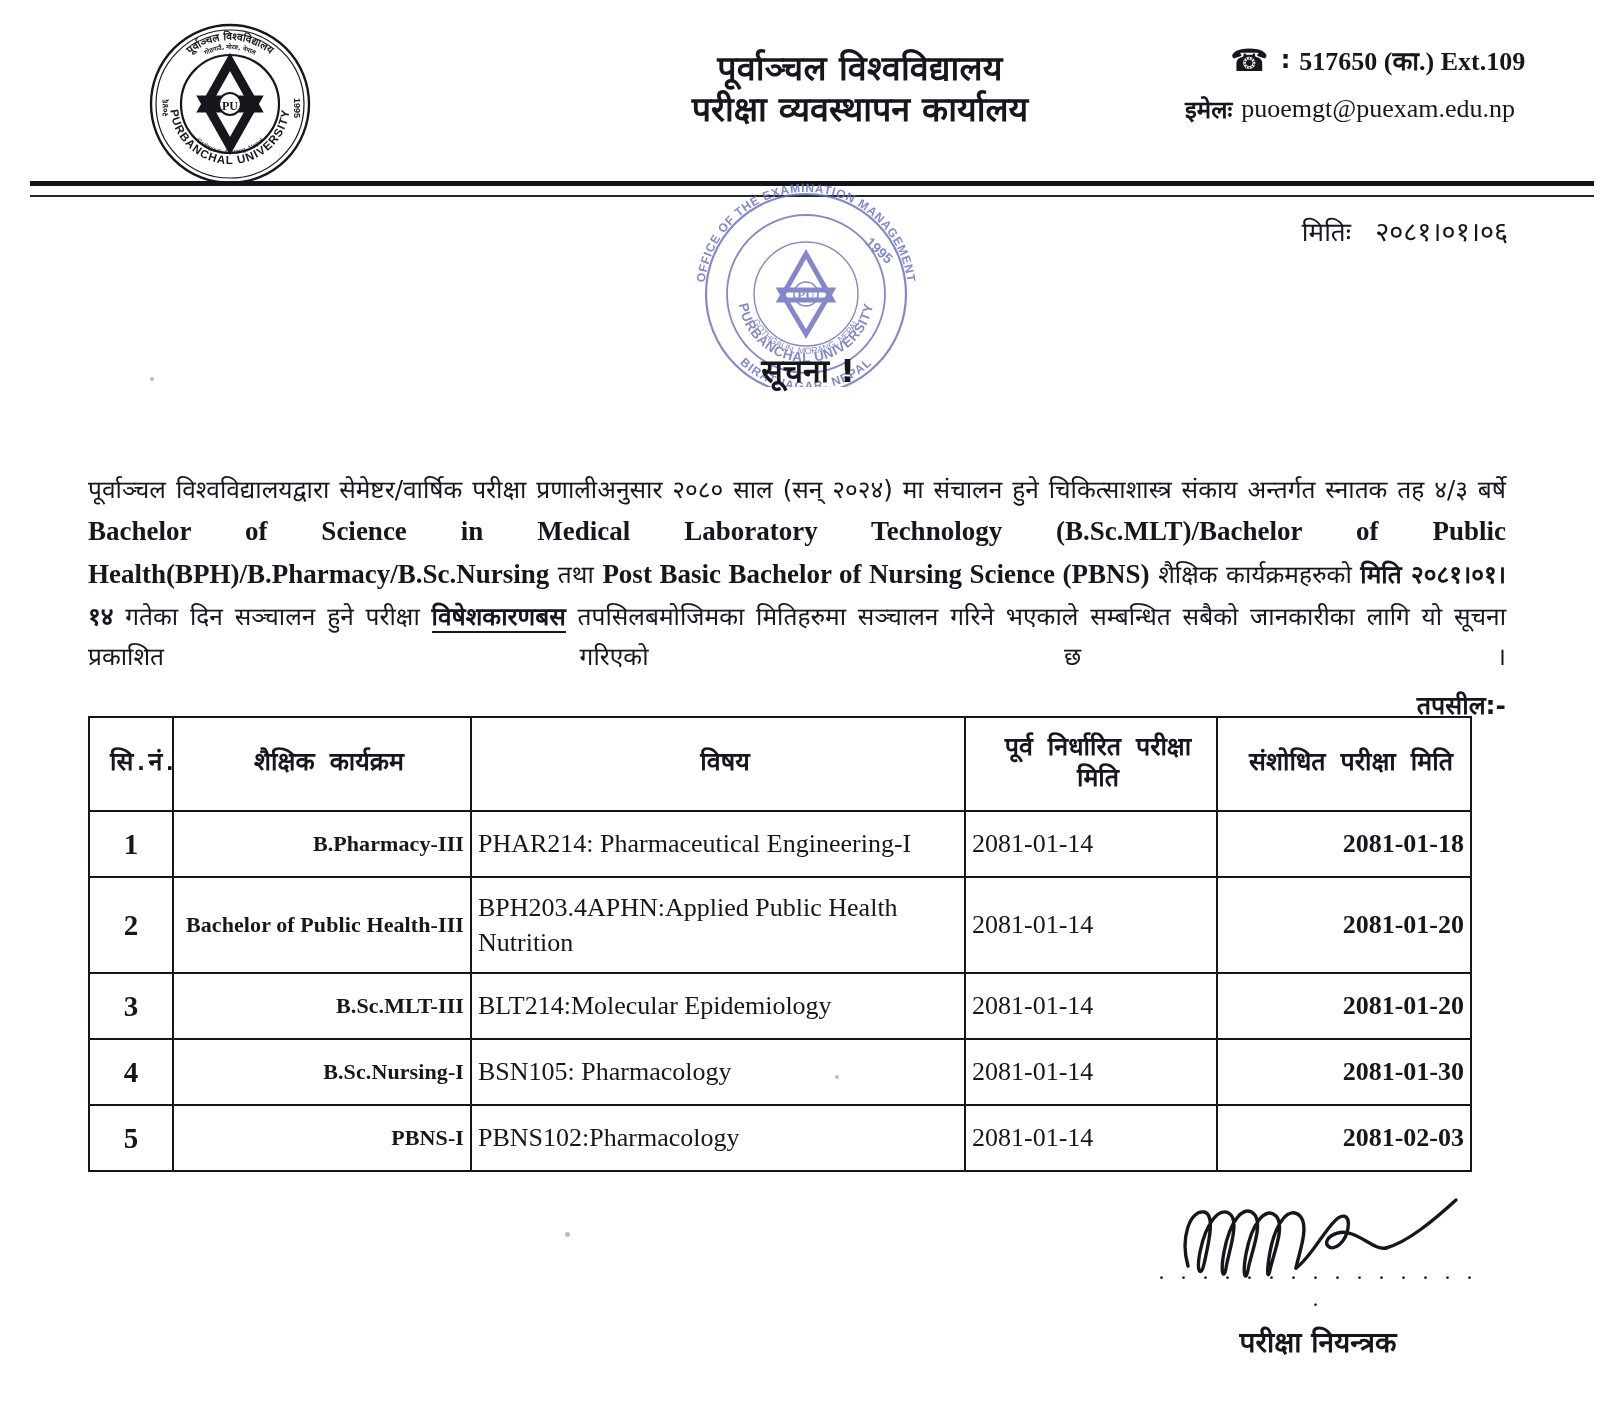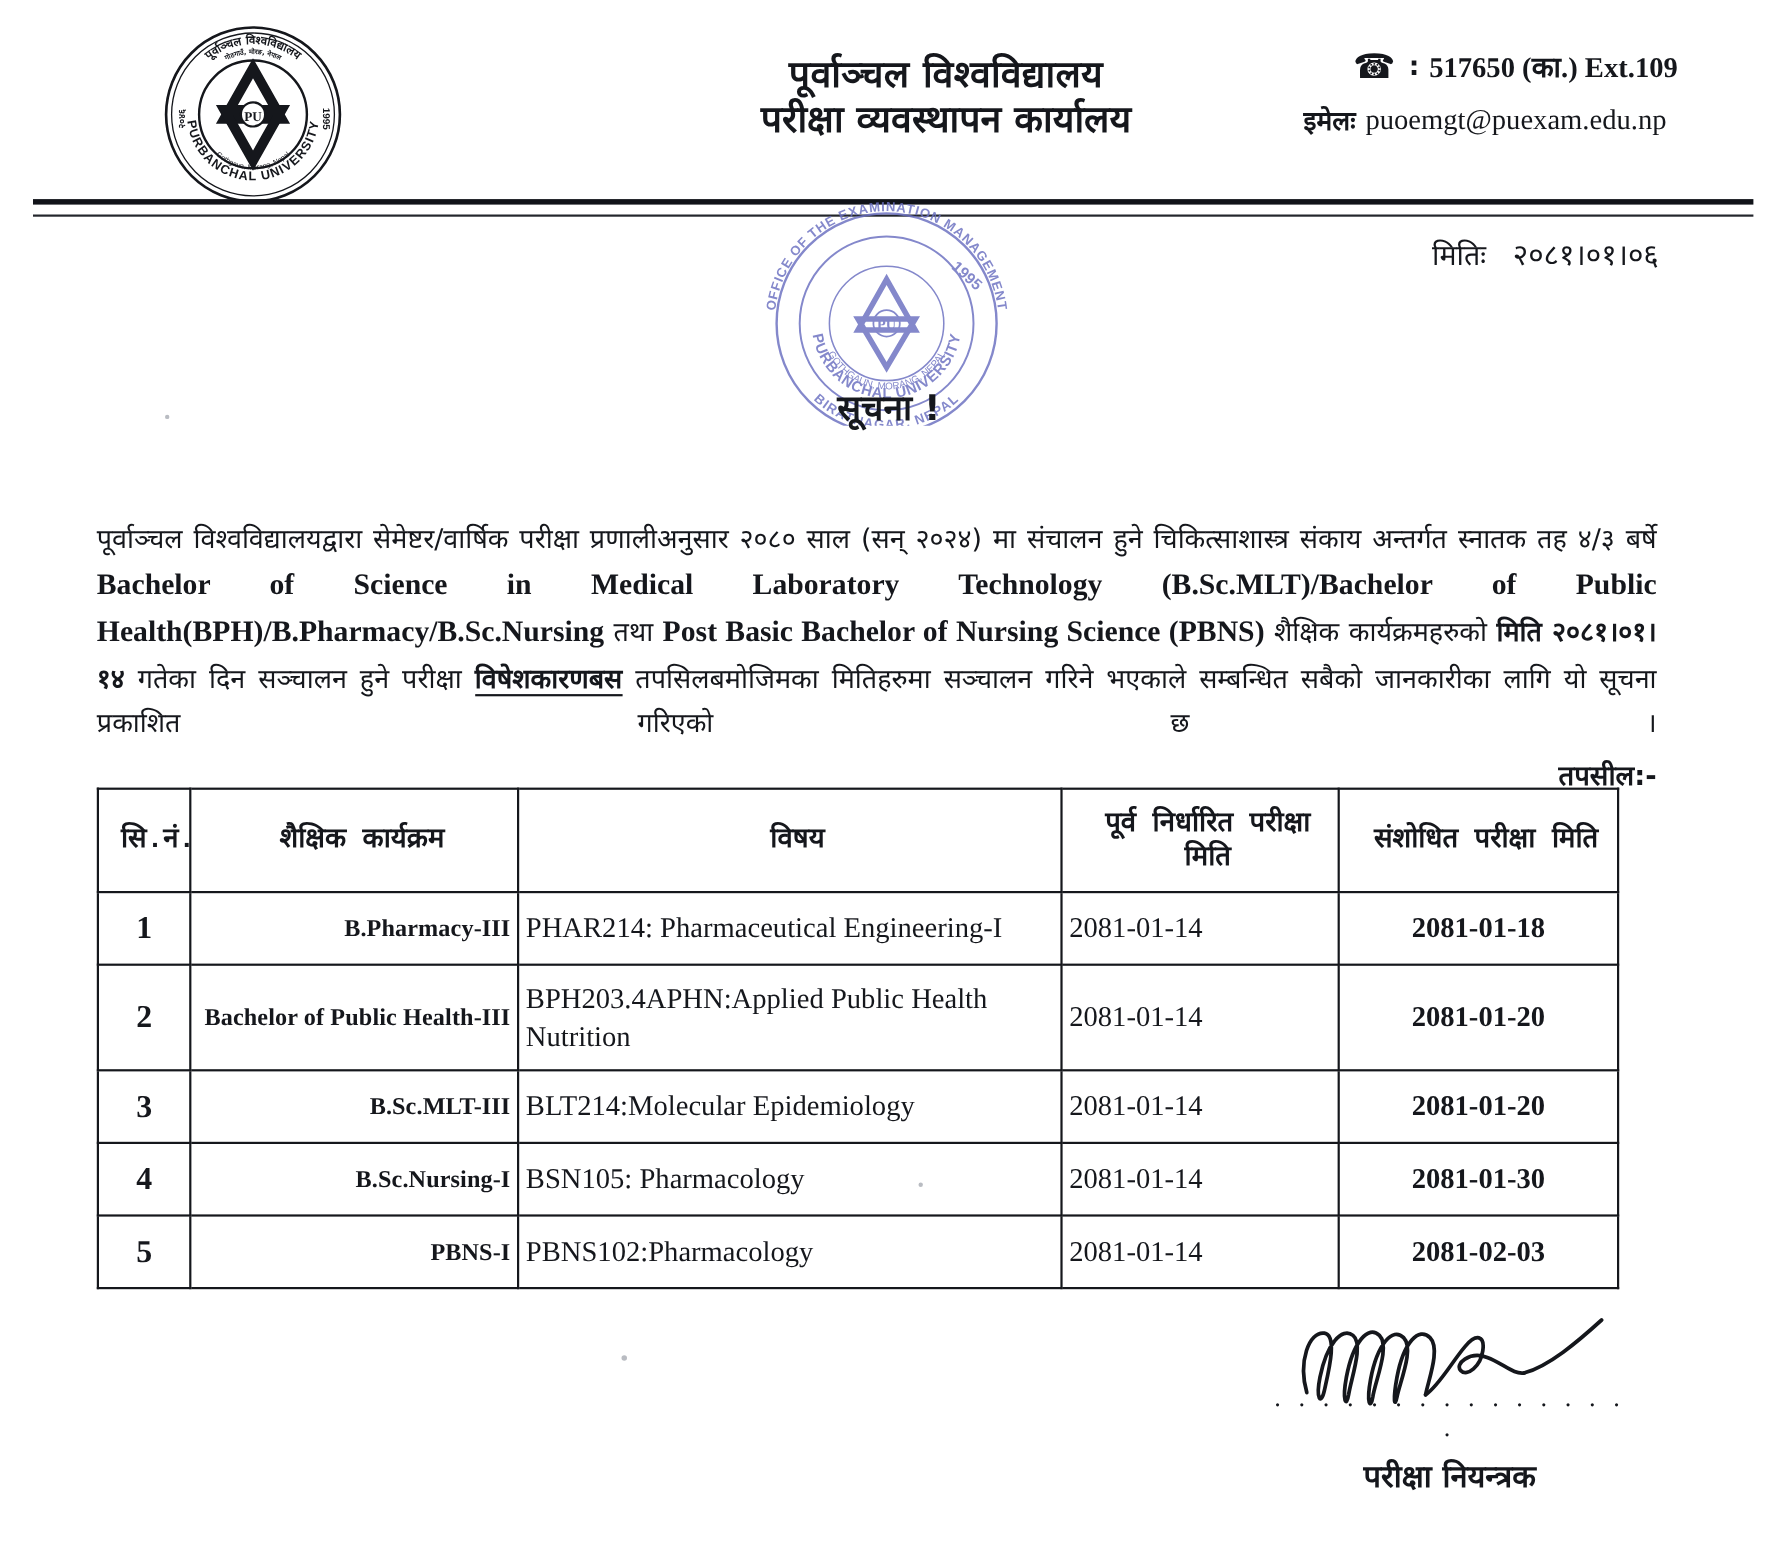--- a/index.html
+++ b/index.html
@@ -232,21 +232,21 @@
     font-size: 26px;
     padding-left: 12px;
     line-height: 1.35;
   }
   td.c-prev {
     text-align: left;
     font-family: "Liberation Serif", serif;
     font-size: 26px;
   }
   td.c-rev {
-    text-align: center;
+    text-align: right;
     font-family: "Liberation Serif", serif;
     font-weight: bold;
     font-size: 26px;
   }
   tr.r-tall td { height: 86px; }
   tr.r-norm td { height: 56px; }
 
   
   .sign-block {
     position: absolute;

